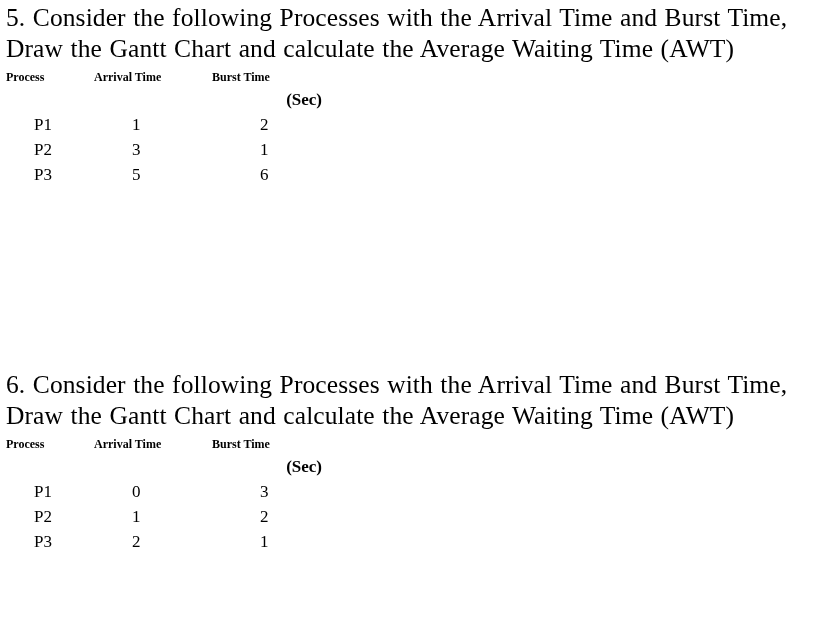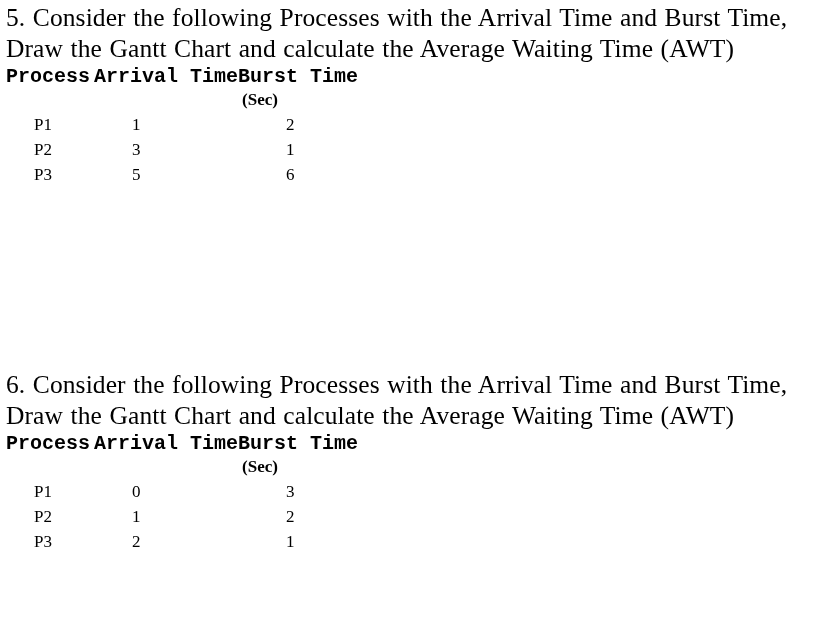--- a/index.html
+++ b/index.html
@@ -35,39 +35,38 @@
   }
   .table-wrap {
     margin-top: 3px;
   }
   table.proc-table {
     border-collapse: collapse;
     border-spacing: 0;
     font-family: "Liberation Serif", serif;
   }
   table.proc-table th {
-    font-size: 20px;
+    font-size: 12px;
     font-weight: bold;
     text-align: left;
     padding: 0 0 0 0;
     white-space: nowrap;
     line-height: 20px;
-    font-family: Liberation Mono, monospace;
   }
   table.proc-table th.col-process { width: 88px; }
-  table.proc-table th.col-arrival { width: 118px; text-align: right; }
-  table.proc-table th.col-burst  { width: 110px; text-align: right; }
+  table.proc-table th.col-arrival { width: 118px; }
+  table.proc-table th.col-burst  { width: 110px; }
   .sec-row td {
     font-size: 16.5px;
     font-weight: bold;
     line-height: 22px;
     padding: 0;
   }
   .sec-label {
-    text-align: left;
+    text-align: right;
     padding-left: 4px !important;
     font-family: Liberation Serif, serif;
   }
   table.proc-table td {
     font-size: 17px;
     line-height: 25px;
     padding: 0;
   }
   td.cell-process {
     padding-left: 28px !important;

